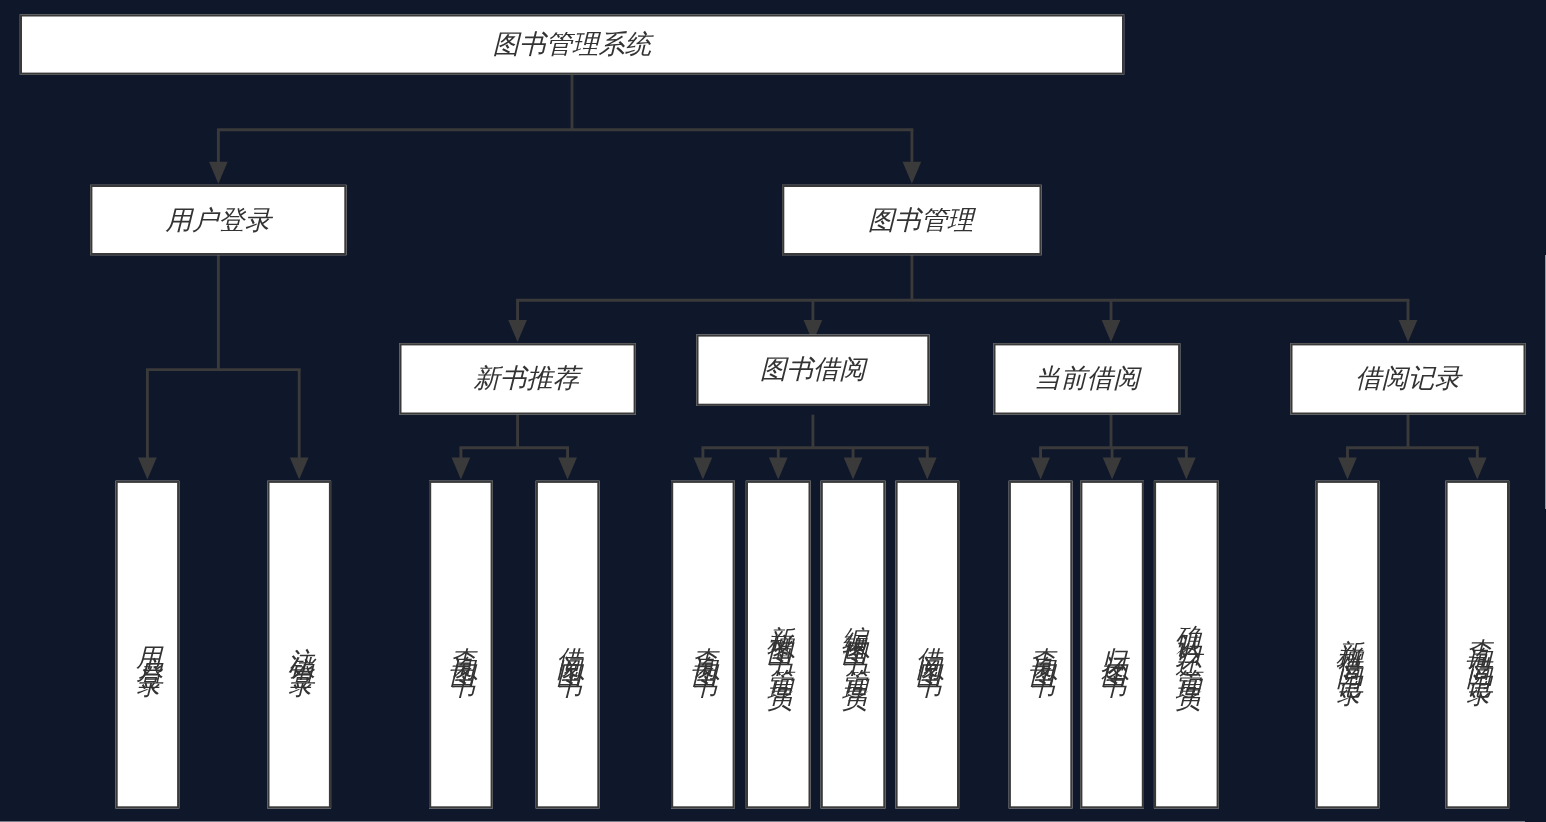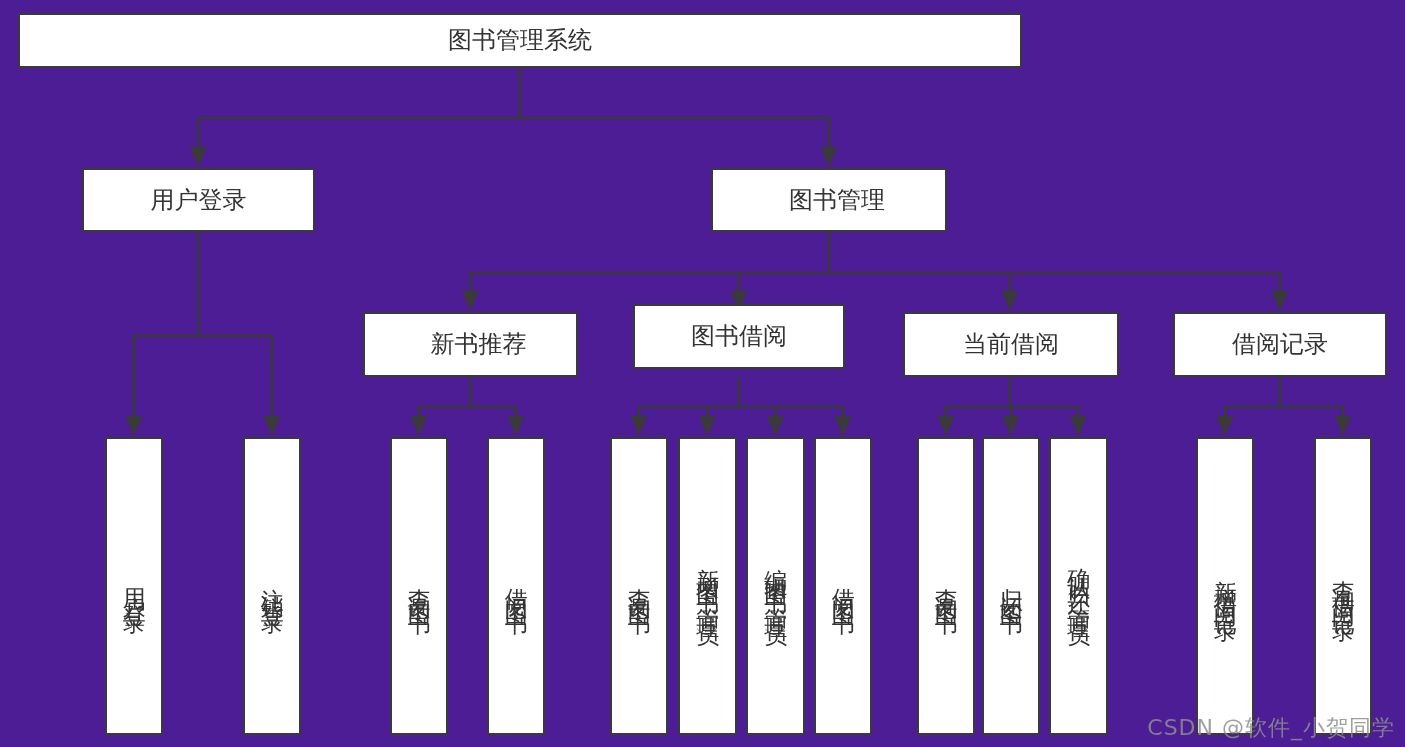--- a/index.html
+++ b/index.html
@@ -5,22 +5,23 @@
   html, body {
     margin: 0;
     padding: 0;
     background: #ffffff;
     font-family: "DejaVu Sans", "Liberation Sans", sans-serif;
   }
   .canvas {
     position: relative;
     width: 1405px;
     height: 747px;
-    background: #4c1d95;
+    background: #0f172a;
     overflow: hidden;
+    font-style: italic;
   }
   #edges {
     position: absolute;
     left: 0;
     top: 0;
     width: 1405px;
     height: 747px;
     z-index: 1;
   }
   .node {
@@ -113,30 +114,29 @@
       <polygon points="1216.5,416 1233.5,416 1225,436" fill="#3a3a3a"></polygon>
       <line x1="1343" y1="407" x2="1343" y2="421" stroke="#3a3a3a" stroke-width="2.6"></line>
       <polygon points="1334.5,416 1351.5,416 1343,436" fill="#3a3a3a"></polygon>
     </svg>
   <div id="nodes">
       <div class="node" style="left: 18px; top: 13px; width: 1004px; height: 55px; border-color: rgb(58, 58, 58); background: rgb(255, 255, 255); color: rgb(51, 51, 51);">图书管理系统</div>
       <div class="node" style="left: 82px; top: 168px; width: 233px; height: 64px; border-color: rgb(58, 58, 58); background: rgb(255, 255, 255); color: rgb(51, 51, 51);">用户登录</div>
       <div class="node" style="left: 711px; top: 168px; width: 236px; height: 64px; border-color: rgb(58, 58, 58); background: rgb(255, 255, 255); color: rgb(51, 51, 51); padding-left: 16px;">图书管理</div>
       <div class="node" style="left: 363px; top: 312px; width: 215px; height: 65px; border-color: rgb(58, 58, 58); background: rgb(255, 255, 255); color: rgb(51, 51, 51); padding-left: 16px;">新书推荐</div>
       <div class="node" style="left: 633px; top: 304px; width: 212px; height: 65px; border-color: rgb(58, 58, 58); background: rgb(255, 255, 255); color: rgb(51, 51, 51);">图书借阅</div>
-      <div class="node" style="left: 903px; top: 312px; width: 216px; height: 65px; border-color: rgb(58, 58, 58); background: rgb(255, 255, 255); color: rgb(51, 51, 51);">当前借阅</div>
+      <div class="node" style="left: 903px; top: 312px; width: 170px; height: 65px; border-color: rgb(58, 58, 58); background: rgb(255, 255, 255); color: rgb(51, 51, 51);">当前借阅</div>
       <div class="node" style="left: 1173px; top: 312px; width: 214px; height: 65px; border-color: rgb(58, 58, 58); background: rgb(255, 255, 255); color: rgb(51, 51, 51);">借阅记录</div>
       <div class="node vertical" style="left: 105px; top: 437px; width: 58px; height: 298px; border-color: rgb(58, 58, 58); background: rgb(255, 255, 255); color: rgb(51, 51, 51);">用户登录</div>
       <div class="node vertical" style="left: 243px; top: 437px; width: 58px; height: 298px; border-color: rgb(58, 58, 58); background: rgb(255, 255, 255); color: rgb(51, 51, 51);">注销登录</div>
       <div class="node vertical" style="left: 390px; top: 437px; width: 58px; height: 298px; border-color: rgb(58, 58, 58); background: rgb(255, 255, 255); color: rgb(51, 51, 51);">查询图书</div>
       <div class="node vertical" style="left: 487px; top: 437px; width: 58px; height: 298px; border-color: rgb(58, 58, 58); background: rgb(255, 255, 255); color: rgb(51, 51, 51);">借阅图书</div>
       <div class="node vertical" style="left: 610px; top: 437px; width: 58px; height: 298px; border-color: rgb(58, 58, 58); background: rgb(255, 255, 255); color: rgb(51, 51, 51);">查询图书</div>
       <div class="node vertical" style="left: 678px; top: 437px; width: 59px; height: 298px; border-color: rgb(58, 58, 58); background: rgb(255, 255, 255); color: rgb(51, 51, 51);">新增图书（管理员）</div>
       <div class="node vertical" style="left: 746px; top: 437px; width: 59px; height: 298px; border-color: rgb(58, 58, 58); background: rgb(255, 255, 255); color: rgb(51, 51, 51);">编辑图书（管理员）</div>
       <div class="node vertical" style="left: 814px; top: 437px; width: 58px; height: 298px; border-color: rgb(58, 58, 58); background: rgb(255, 255, 255); color: rgb(51, 51, 51);">借阅图书</div>
       <div class="node vertical" style="left: 917px; top: 437px; width: 58px; height: 298px; border-color: rgb(58, 58, 58); background: rgb(255, 255, 255); color: rgb(51, 51, 51);">查询图书</div>
       <div class="node vertical" style="left: 982px; top: 437px; width: 58px; height: 298px; border-color: rgb(58, 58, 58); background: rgb(255, 255, 255); color: rgb(51, 51, 51);">归还图书</div>
       <div class="node vertical" style="left: 1049px; top: 437px; width: 59px; height: 298px; border-color: rgb(58, 58, 58); background: rgb(255, 255, 255); color: rgb(51, 51, 51);">确认归还（管理员）</div>
       <div class="node vertical" style="left: 1196px; top: 437px; width: 58px; height: 298px; border-color: rgb(58, 58, 58); background: rgb(255, 255, 255); color: rgb(51, 51, 51);">新增借阅记录</div>
       <div class="node vertical" style="left: 1314px; top: 437px; width: 58px; height: 298px; border-color: rgb(58, 58, 58); background: rgb(255, 255, 255); color: rgb(51, 51, 51);">查询借阅记录</div>
     </div>
-  <div class="watermark">CSDN @软件_小贺同学</div>
 </div>
 
 </body></html>

